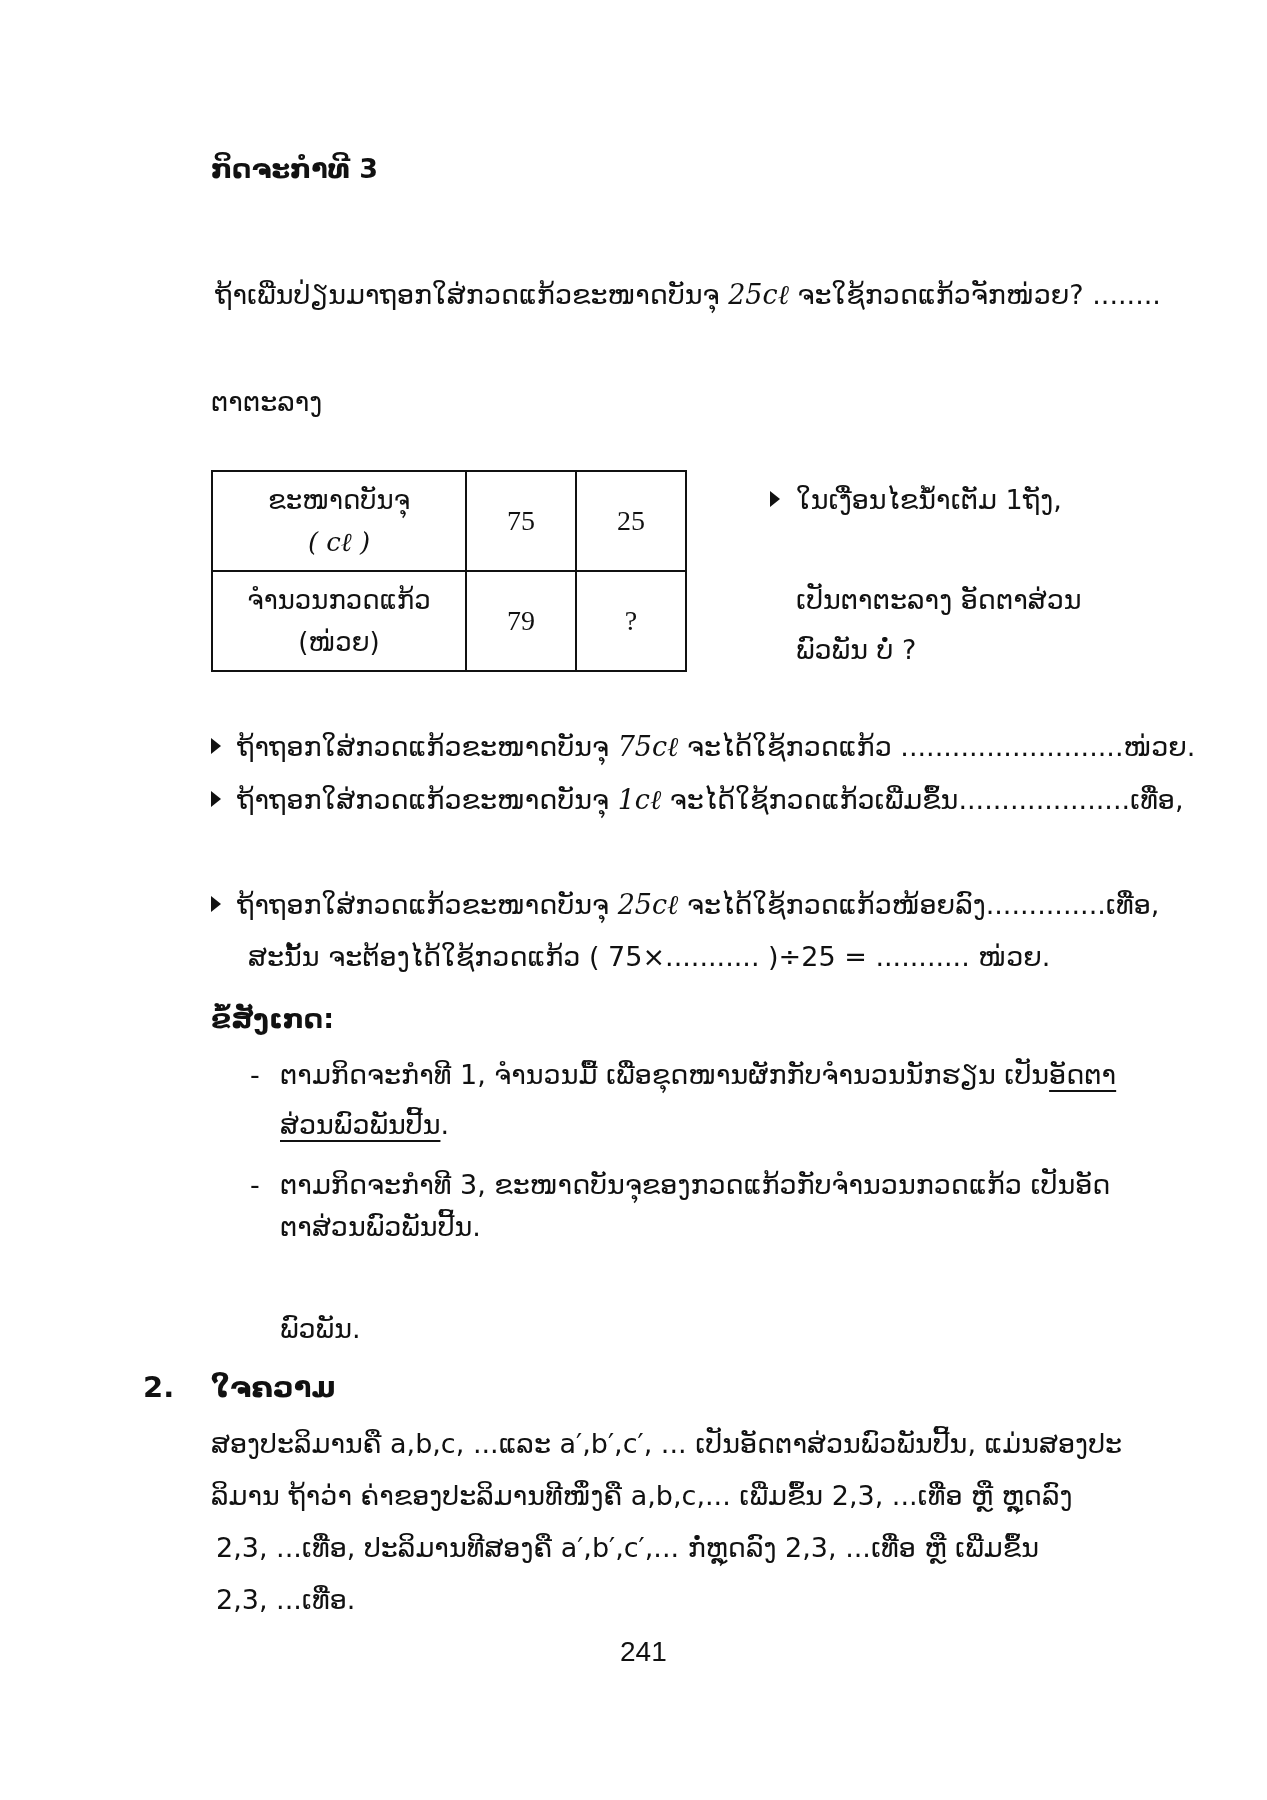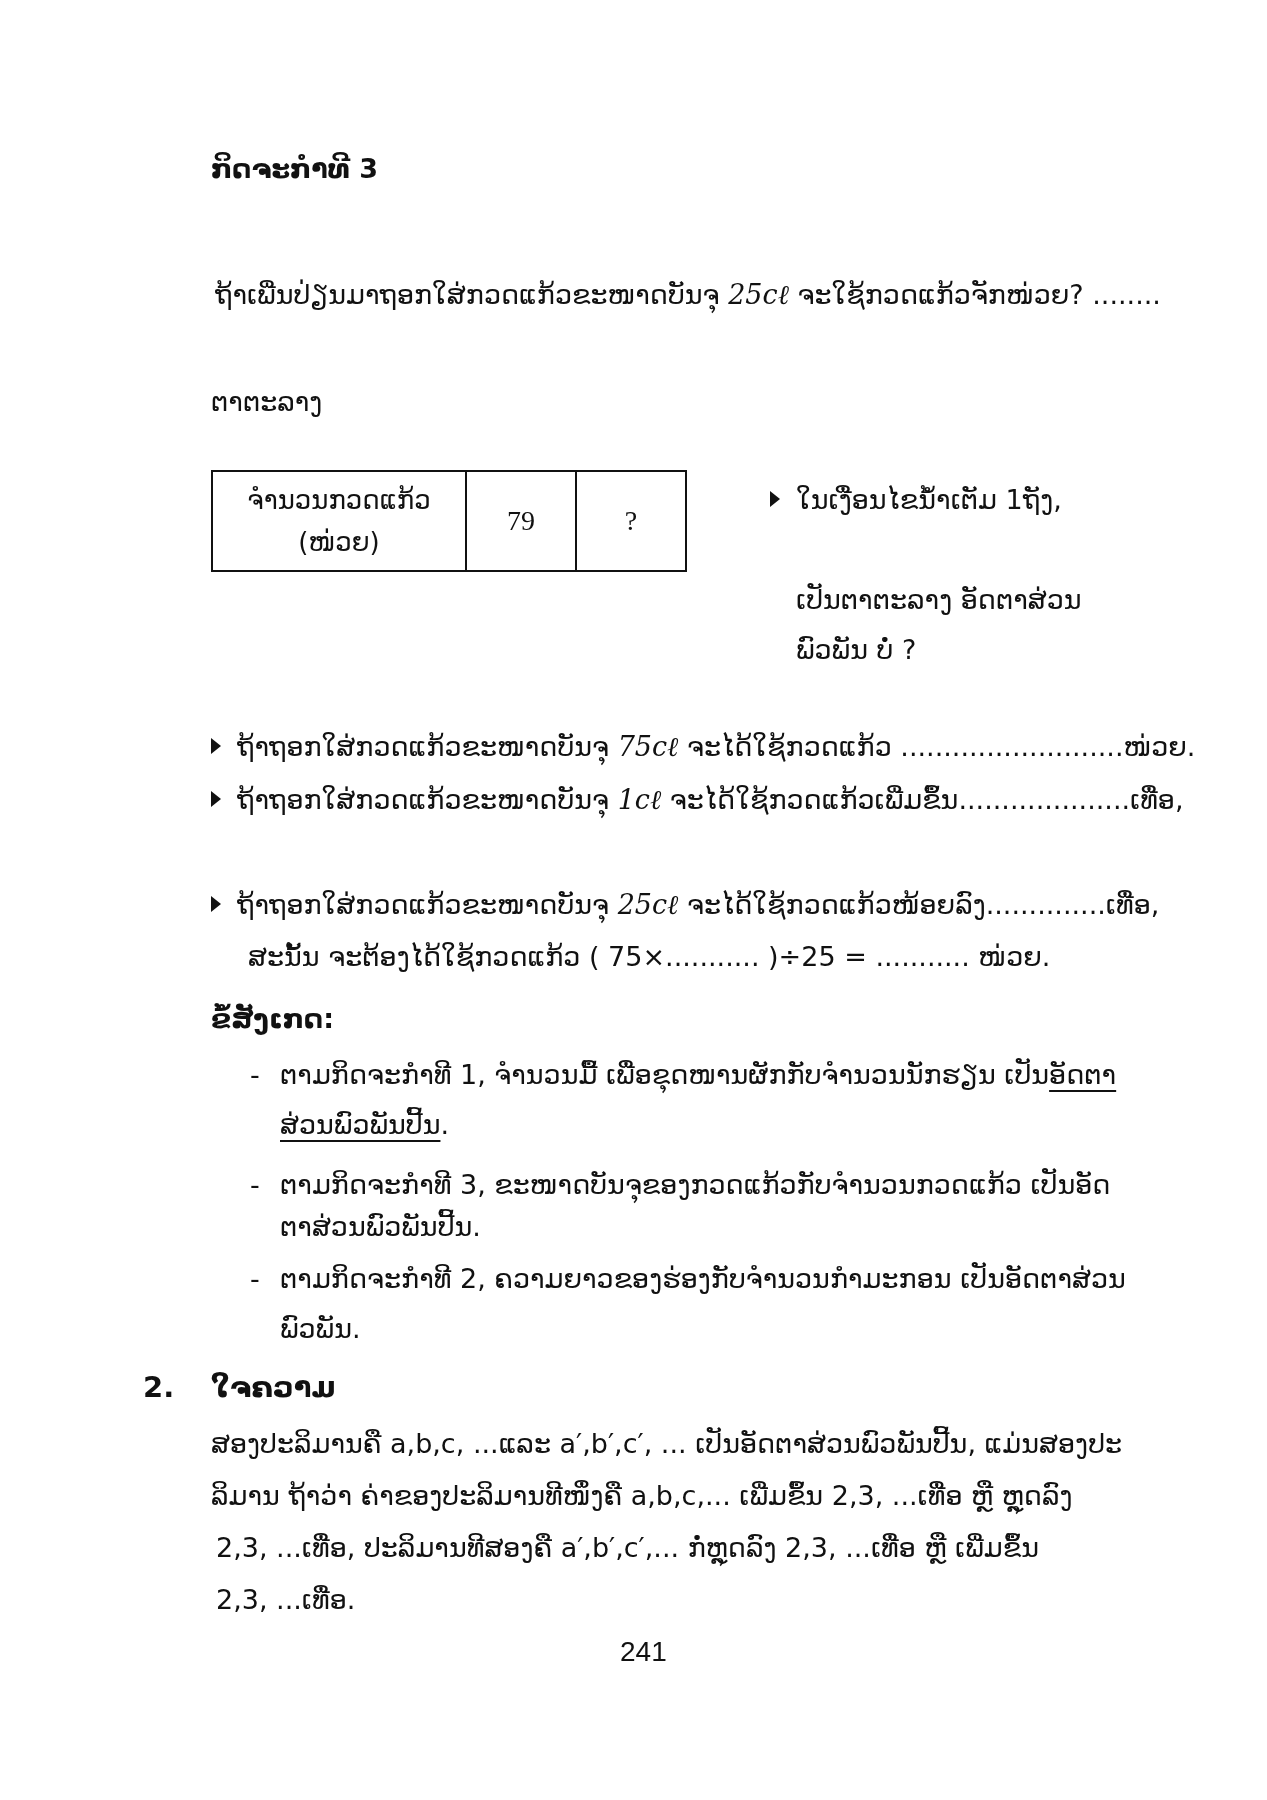--- a/index.html
+++ b/index.html
@@ -39,20 +39,28 @@
   <div class="abs body" style="left:215px; top:273px;">
     <span>ຖ້າເພີ່ນປ່ຽນມາຖອກໃສ່ກວດແກ້ວຂະໜາດບັນຈຸ</span>
     <span class="math">25cℓ</span>
     <span>ຈະໃຊ້ກວດແກ້ວຈັກໜ່ວຍ? ........</span>
   </div>
 
   <div class="abs body" style="left:211px; top:380px;">ຕາຕະລາງ</div>
 
   <table class="ratio">
     <tbody>
+        <tr>
+      <td class="label">
+        <div>ຂະໜາດບັນຈຸ</div>
+        <div class="math">( cℓ )</div>
+      </td>
+      <td class="val">75</td>
+      <td class="val">25</td>
+    </tr>
     <tr>
       <td class="label">
         <div>ຈຳນວນກວດແກ້ວ</div>
         <div>(ໜ່ວຍ)</div>
       </td>
       <td class="val">79</td>
       <td class="val">?</td>
     </tr>
   </tbody>
     </table>
@@ -89,23 +97,20 @@
   </div>
   <div class="abs body" style="left:280px; top:1103px;">
     <span class="u">ສ່ວນພົວພັນປີ້ນ</span><span>.</span>
   </div>
 
   <div class="abs body" style="left:250px; top:1155px;margin-top:8px;">
     <span class="dash">-</span><span>ຕາມກິດຈະກຳທີ 3,  ຂະໜາດບັນຈຸຂອງກວດແກ້ວກັບຈຳນວນກວດແກ້ວ  ເປັນອັດ</span>
   </div>
   <div class="abs body" style="left:280px; top:1205px;">ຕາສ່ວນພົວພັນປີ້ນ.</div>
 
-  <div class="abs body" style="left:250px; top:1257px;">
-    <span class="dash">-</span><span>ຕາມກິດຈະກຳທີ 2, ຄວາມຍາວຂອງຮ່ອງກັບຈຳນວນກຳມະກອນ ເປັນອັດຕາສ່ວນ</span>
-  </div>
   <div class="abs body" style="left:280px; top:1307px;">ພົວພັນ.</div>
 
   <div class="abs heading" style="left:143px; top:1370px; font-size:29px;">2.</div>
   <div class="abs heading" style="left:211px; top:1370px; font-size:29px;">ໃຈຄວາມ</div>
 
   <div class="abs body" style="left:211px; top:1422px;">ສອງປະລິມານຄື a,b,c, ...ແລະ a′,b′,c′, ... ເປັນອັດຕາສ່ວນພົວພັນປີ້ນ, ແມ່ນສອງປະ</div>
   <div class="abs body" style="left:211px; top:1474px;">ລິມານ ຖ້າວ່າ ຄ່າຂອງປະລິມານທີໜຶ່ງຄື   a,b,c,... ເພີ່ມຂຶ້ນ 2,3, ...ເທື່ອ  ຫຼື ຫຼຸດລົງ</div>
   <div class="abs body" style="left:216px; top:1526px;">2,3, ...ເທື່ອ,  ປະລິມານທີສອງຄື  a′,b′,c′,...  ກໍ່ຫຼຸດລົງ  2,3, ...ເທື່ອ  ຫຼື ເພີ່ມຂຶ້ນ</div>
   <div class="abs body" style="left:216px; top:1578px;">2,3, ...ເທື່ອ.</div>
 

